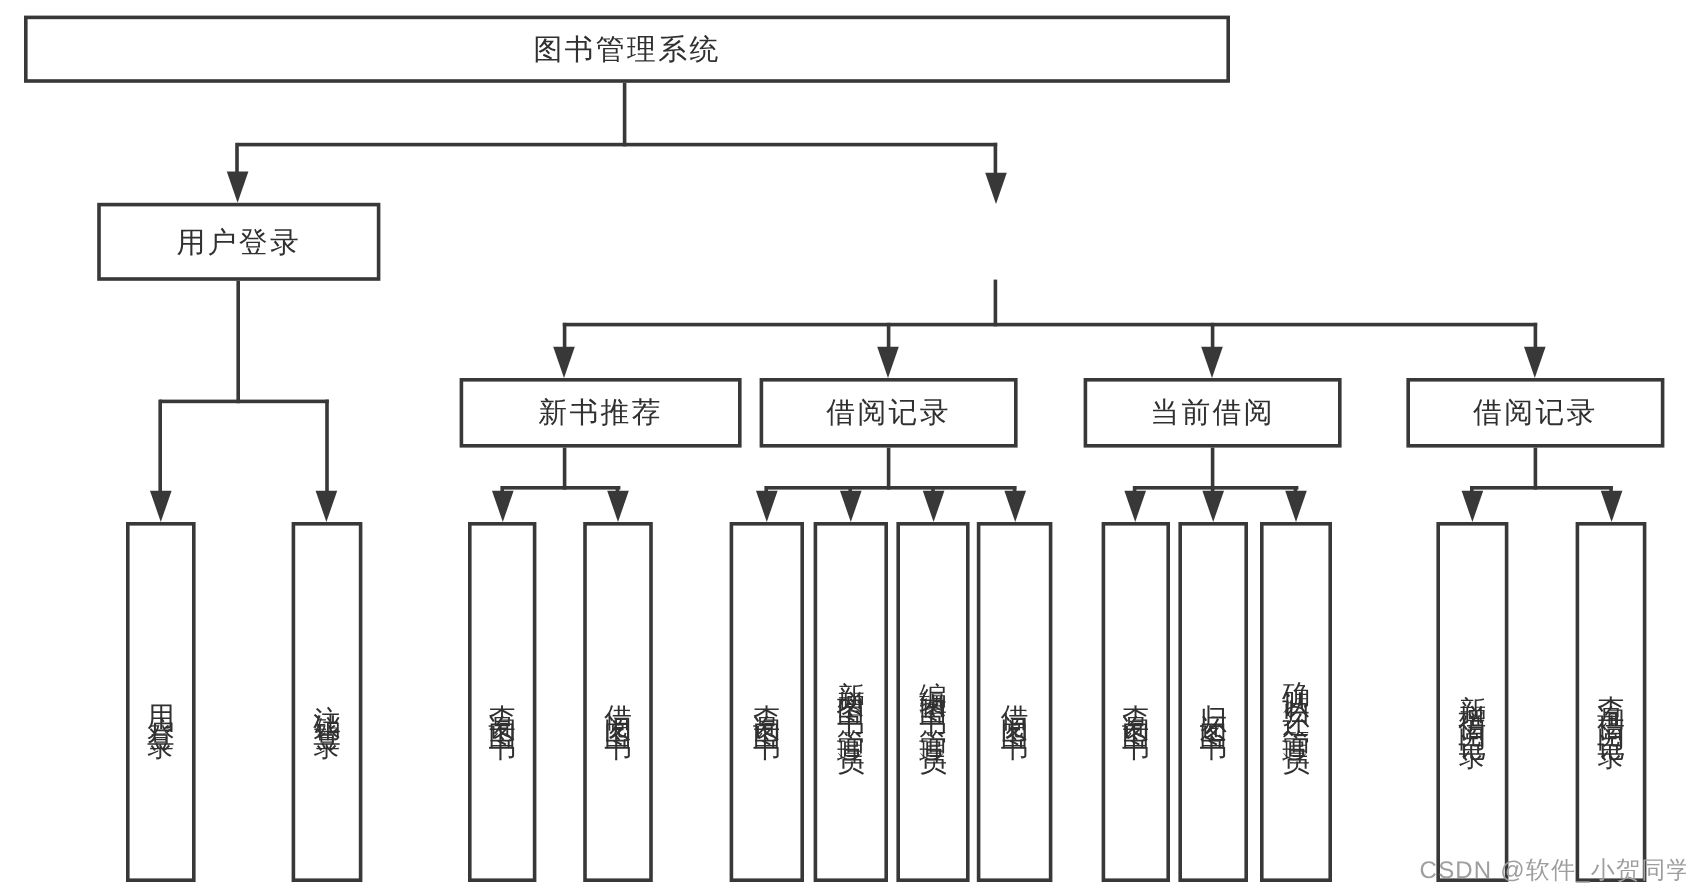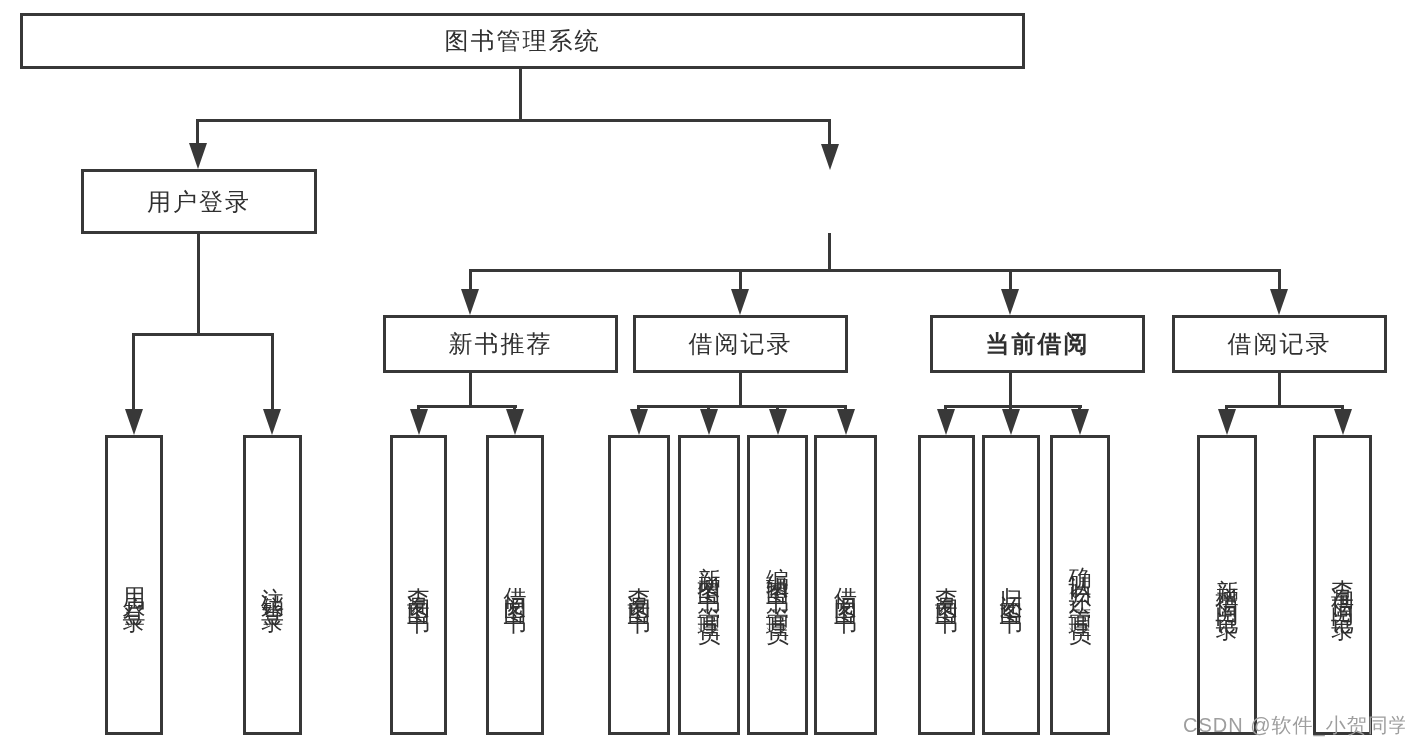--- a/index.html
+++ b/index.html
@@ -48,21 +48,21 @@
     z-index: 5;
     white-space: nowrap;
   }
 
   
   #n-root           { left: 20px;   top: 13px;  width: 1005px; height: 56px; }
   #n-user-login     { left: 81px;   top: 169px; width: 236px;  height: 65px; }
   #n-book-mgmt      { left: 712px;  top: 170px; width: 236px;  height: 63px; }
   #n-new-book-rec   { left: 363px;  top: 315px; width: 235px;  height: 58px; margin-left: 20px; }
   #n-book-borrow    { left: 633px;  top: 315px; width: 215px;  height: 58px; }
-  #n-current-borrow { left: 930px;  top: 315px; width: 215px;  height: 58px; font-weight: bold; }
+  #n-current-borrow { left: 903px;  top: 315px; width: 215px;  height: 58px; }
   #n-borrow-records { left: 1172px; top: 315px; width: 215px;  height: 58px; }
   #n-leaf-1  { left: 105px;  top: 435px; width: 58px; height: 300px; }
   #n-leaf-2  { left: 243px;  top: 435px; width: 59px; height: 300px; }
   #n-leaf-3  { left: 390px;  top: 435px; width: 57px; height: 300px; }
   #n-leaf-4  { left: 486px;  top: 435px; width: 58px; height: 300px; }
   #n-leaf-5  { left: 608px;  top: 435px; width: 62px; height: 300px; }
   #n-leaf-6  { left: 678px;  top: 435px; width: 62px; height: 300px; }
   #n-leaf-7  { left: 747px;  top: 435px; width: 61px; height: 300px; }
   #n-leaf-8  { left: 814px;  top: 435px; width: 63px; height: 300px; }
   #n-leaf-9  { left: 918px;  top: 435px; width: 57px; height: 300px; }

